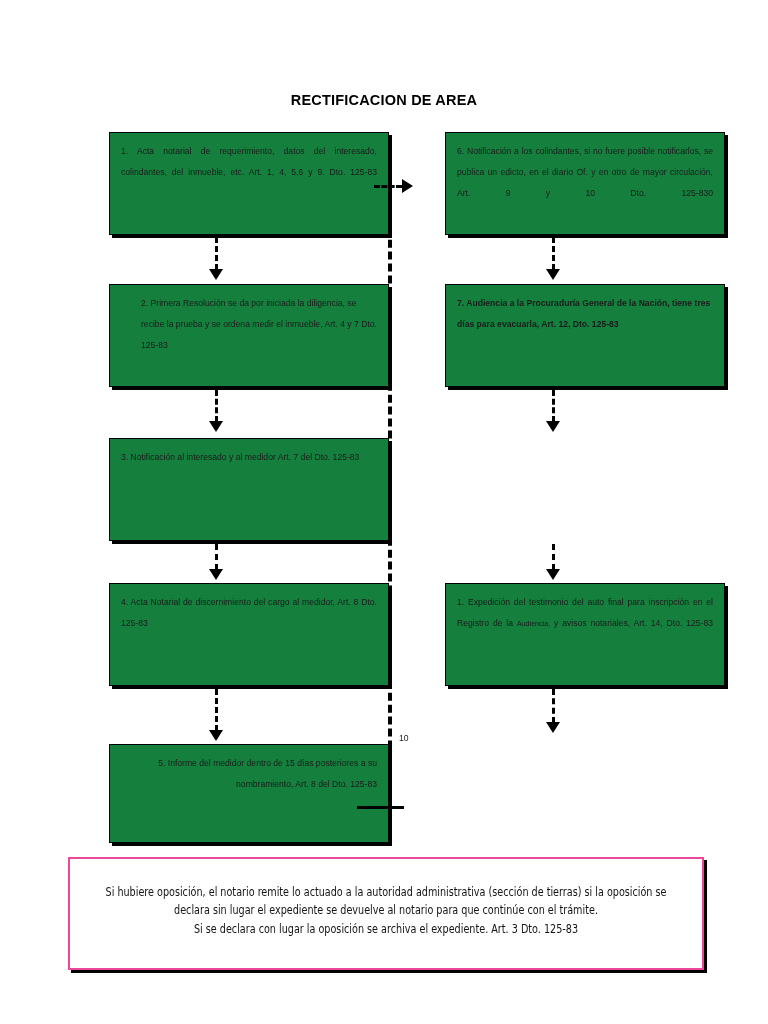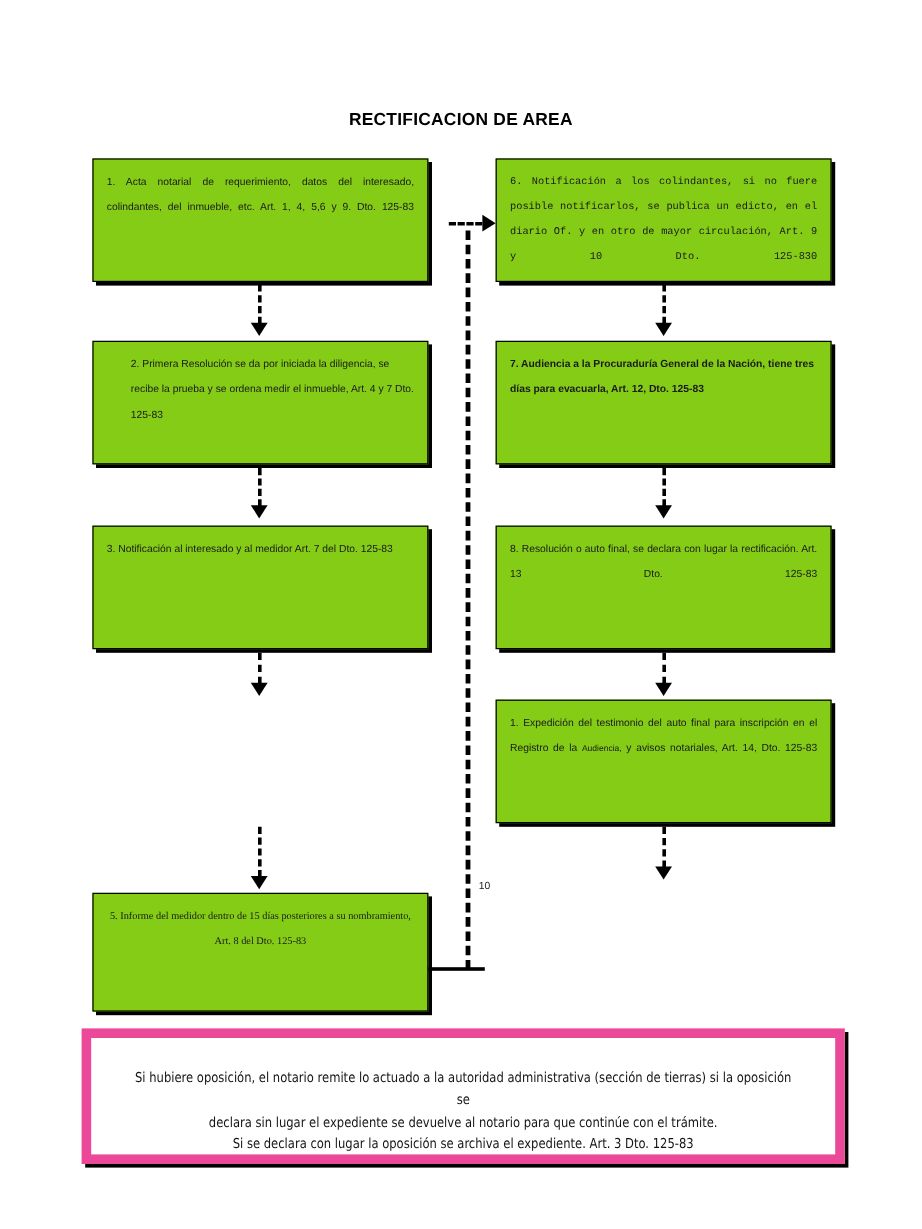--- a/index.html
+++ b/index.html
@@ -33,38 +33,39 @@
     text-align: center;
     font-size: 14.5px;
     font-weight: bold;
     letter-spacing: 0.2px;
   }
 
   
   .box {
     position: absolute;
     box-sizing: border-box;
-    background: #84cc16;
+    background: #15803d;
     border: 1px solid #000000;
     box-shadow: 3px 3px 0 0 #000000;
     overflow: hidden;
+    margin-left: 32px;
   }
   .box-text {
     font-size: 8.6px;
     line-height: 2.45;
     color: #1a1a1a;
     padding: 8px 11px 0 11px;
   }
   .just .box-text { text-align: justify; }
   .just .box-text::after {
     content: "";
     display: inline-block;
     width: 100%;
   }
-  .center .box-text { text-align: center; font-family: Liberation Serif, serif; }
+  .center .box-text { text-align: right; }
   .small-word { font-size: 7.1px; }
 
   
   .overflow-label {
     position: absolute;
     font-size: 8.6px;
     color: #1a1a1a;
     left: 399px;
     top: 733px;
   }
@@ -105,21 +106,21 @@
     position: absolute;
     width: 0;
     border-left: 4px dashed #000000;
   }
 
   
   .footer-note {
     position: absolute;
     box-sizing: border-box;
     background: #ffffff;
-    border: 8px solid #ec4899;
+    border: 2px solid #ec4899;
     box-shadow: 3px 3px 0 0 #000000;
     left: 68px;
     top: 857px;
     width: 636px;
     height: 113px;
     padding: 24px 14px 0 14px;
   }
   .footer-note p {
     margin: 0;
     text-align: center;
@@ -144,36 +145,36 @@
   </div>
 
   <div class="box" style="left:77px; top:284px; width:280px; height:103px;padding-left:20px;">
     <div class="box-text">2. Primera Resolución se da por iniciada la diligencia, se recibe la prueba y se ordena medir el inmueble, Art. 4 y 7 Dto. 125-83</div>
   </div>
 
   <div class="box" style="left:77px; top:438px; width:280px; height:103px;">
     <div class="box-text">3. Notificación al interesado y   al medidor Art. 7   del Dto. 125-83</div>
   </div>
 
+  <div class="box just" style="left:77px; top:583px; width:280px; height:103px;">
+    <div class="box-text">4. Acta Notarial de discernimiento del cargo al medidor, Art. 8   Dto. 125-83</div>
+  </div>
 
   <div class="box center" style="left:77px; top:744px; width:280px; height:99px;">
     <div class="box-text">5. Informe del medidor dentro de 15   días posteriores a su nombramiento, Art. 8 del Dto.        125-83</div>
   </div>
 
-  <div class="box just" style="left:413px; top:132px; width:280px; height:103px;font-family:Liberation Mono, monospace;">
+  <div class="box just" style="left:413px; top:132px; width:280px; height:103px;">
     <div class="box-text">6. Notificación a los colindantes, si no fuere posible notificarlos, se publica un edicto, en el diario Of. y en otro de mayor circulación, Art. 9 y 10 Dto. 125-830</div>
   </div>
 
   <div class="box" style="left:413px; top:284px; width:280px; height:103px;font-weight:bold;">
     <div class="box-text">7. Audiencia a la Procuraduría General de la Nación, tiene tres días para evacuarla, Art. 12, Dto. 125-83</div>
   </div>
 
-  <div class="box just" style="left:413px; top:438px; width:280px; height:103px;">
-    <div class="box-text">8. Resolución o auto final, se declara con lugar la rectificación. Art. 13 Dto. 125-83</div>
-  </div>
 
   <div class="box just" style="left:413px; top:583px; width:280px; height:103px;">
     <div class="box-text"><span>1. Expedición del testimonio del auto final para inscripción en el Registro de la </span><span class="small-word">Audiencia,</span><span> y avisos notariales, Art. 14, Dto. 125-83</span></div>
   </div>
 
   <div class="overflow-label">10</div>
 
 
   <div class="v-dash" style="left:215px; top:237px; height:33px;"></div>
   <div class="arrow-down" style="left:209px; top:269px;"></div>

